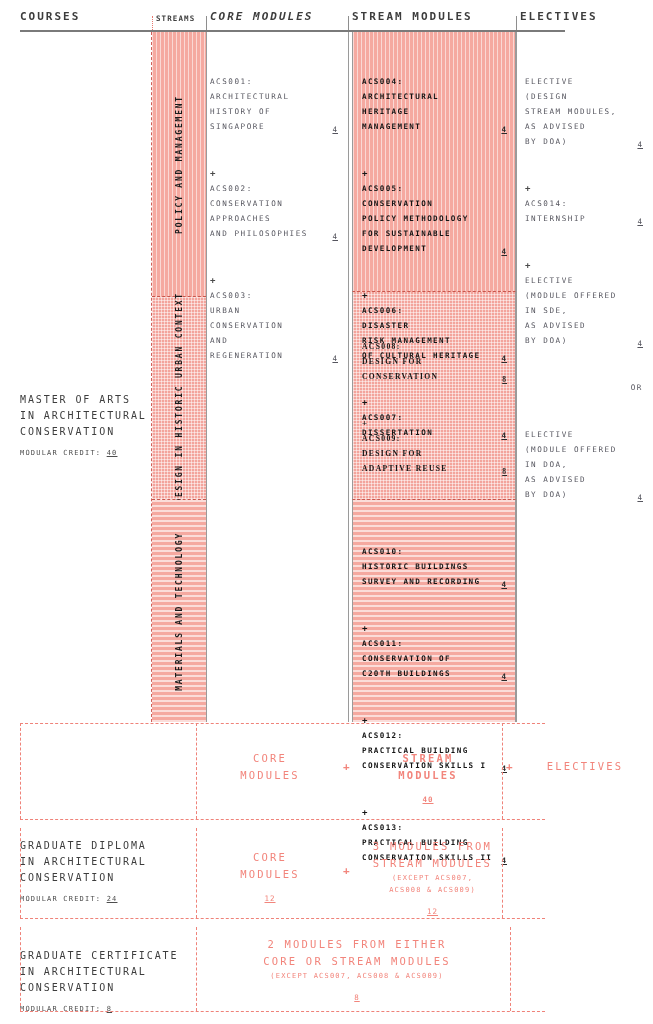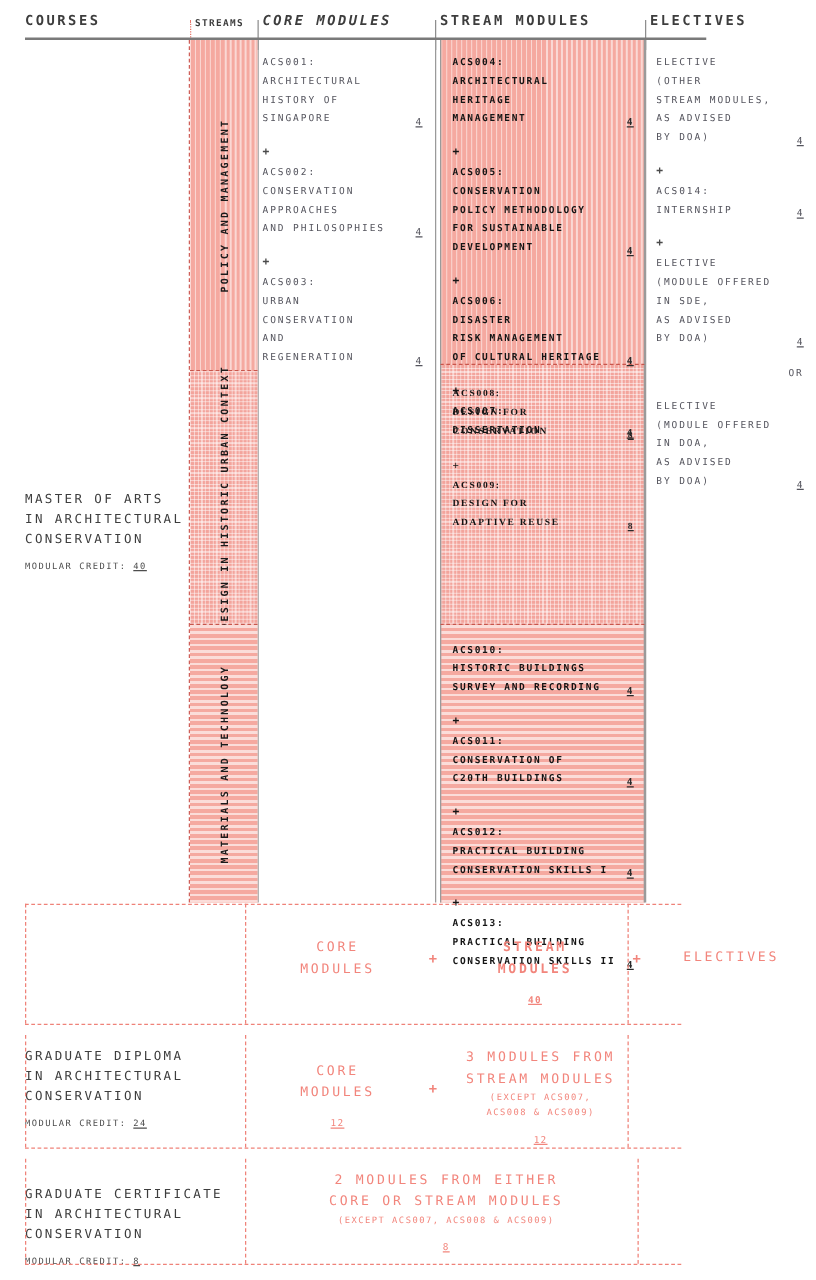--- a/index.html
+++ b/index.html
@@ -80,21 +80,21 @@
   .pat-horz {
     background-color: #f5a9a0;
     background-image: repeating-linear-gradient(0deg,
       rgba(255,255,255,0.6) 0px, rgba(255,255,255,0.6) 2px,
       rgba(255,255,255,0) 2px, rgba(255,255,255,0) 5px);
   }
   .dash-bot { border-bottom: 1px dashed #c8564c; }
 
   
   .mods { position: absolute; }
-  .mod { position: relative; margin-bottom: 13px; }
+  .mod { position: relative; margin-bottom: 13px; margin-top: 32px; }
   .mod .plus {
     font-size: 9px; color: #4a4a4a; line-height: 15px; font-weight: 700;
   }
   .mod .ln {
     font-size: 7.6px; letter-spacing: 1.55px; line-height: 15px;
     color: #55555e; white-space: nowrap;
   }
   .mod .cred {
     position: absolute; right: 0; font-size: 7.6px;
     color: #55555e; text-decoration: underline; letter-spacing: 1px;
@@ -296,21 +296,21 @@
         <div class="ln">PRACTICAL BUILDING</div>
         <div class="ln">CONSERVATION SKILLS II</div>
         <div class="cred" style="bottom:0px;">4</div>
       </div>
     </div>
 
     <div class="mods elec-mods">
       <div class="mod">
         <div class="plus"></div>
         <div class="ln">ELECTIVE</div>
-        <div class="ln">(OTHER</div>
+        <div class="ln">(DESIGN</div>
         <div class="ln">STREAM MODULES,</div>
         <div class="ln">AS ADVISED</div>
         <div class="ln">BY DOA)</div>
         <div class="cred" style="bottom:0px;">4</div>
       </div>
       <div class="mod">
         <div class="plus">+</div>
         <div class="ln">ACS014:</div>
         <div class="ln">INTERNSHIP</div>
         <div class="cred" style="bottom:0px;">4</div>

